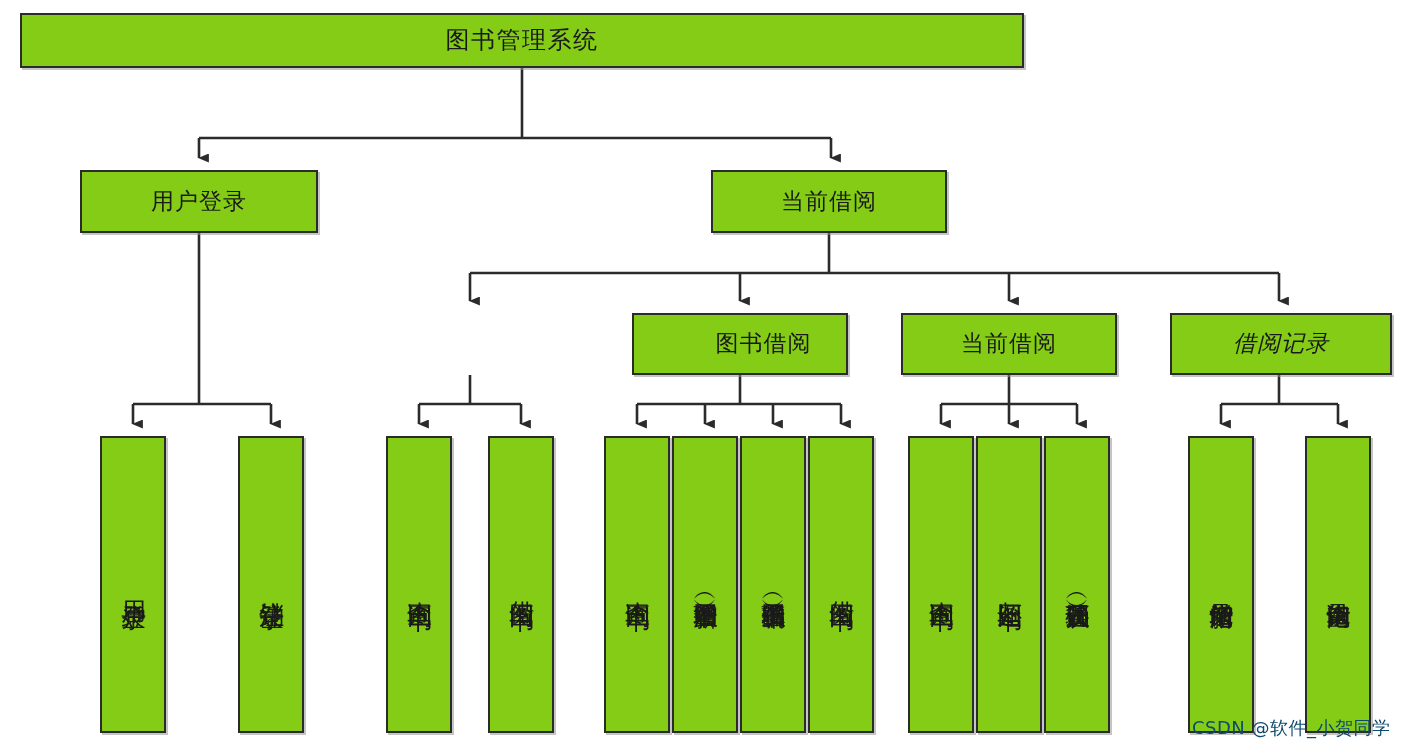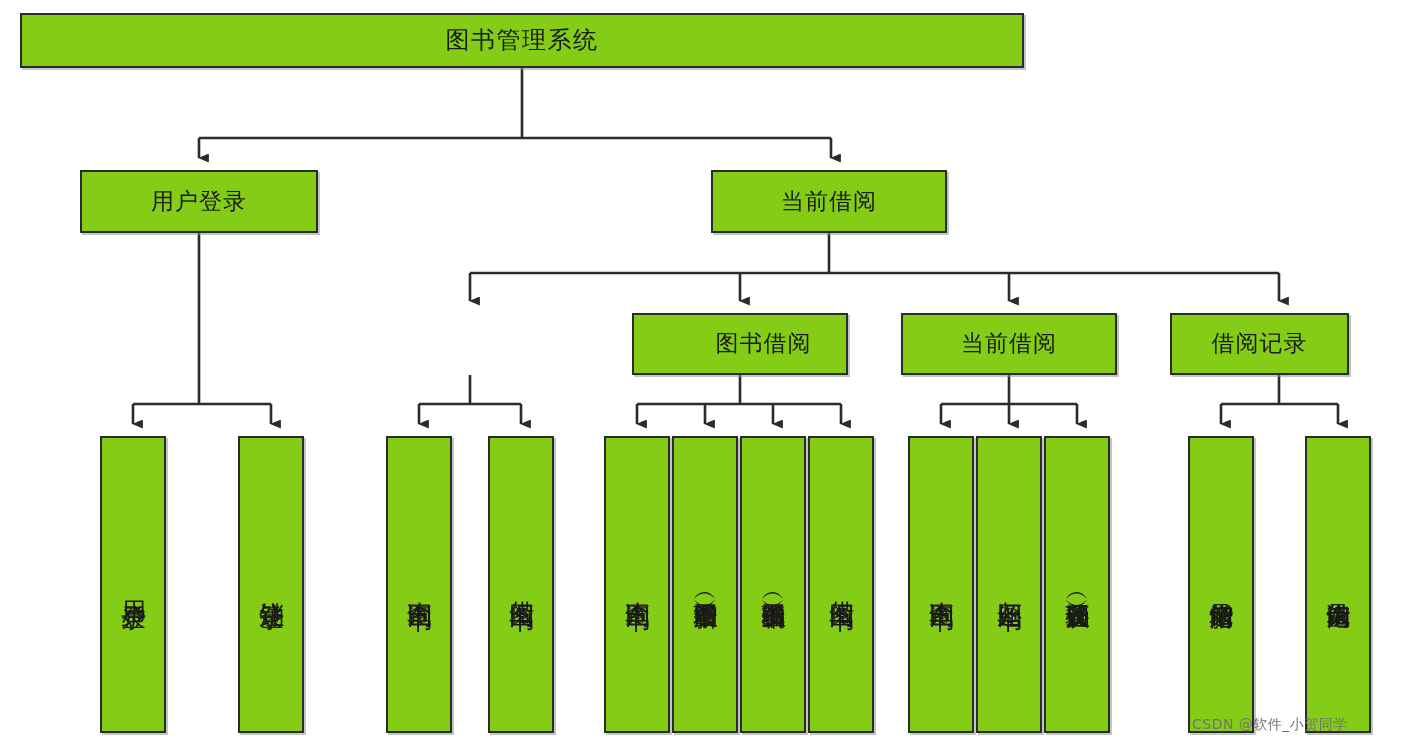--- a/index.html
+++ b/index.html
@@ -64,22 +64,22 @@
     line-height: 1.05;
     letter-spacing: 2px;
     white-space: nowrap;
   }
   .node.vert.tight .lbl {
     font-size: 24px;
     letter-spacing: 0px;
   }
   .watermark {
     position: absolute;
-    font-size: 14px;
-    color: #737373;
+    font-size: 18px;
+    color: #0c4a6e;
     white-space: nowrap;
     z-index: 3;
     letter-spacing: 0.5px;
   }
 </style>
 </head>
 <body>
 
 <div id="canvas">
 
@@ -144,21 +144,21 @@
   <div class="node horiz" style="left:711px; top:170px; width:236px; height:63px;">
     <span class="lbl">当前借阅</span>
   </div>
 
   <div class="node horiz" style="left:632px; top:313px; width:216px; height:62px;padding-left:47px;">
     <span class="lbl">图书借阅</span>
   </div>
   <div class="node horiz" style="left:901px; top:313px; width:216px; height:62px;">
     <span class="lbl">当前借阅</span>
   </div>
-  <div class="node horiz" style="left:1170px; top:313px; width:179px; height:62px;">
+  <div class="node horiz" style="left:1170px; top:313px; width:222px; height:62px;font-style:italic;">
     <span class="lbl">借阅记录</span>
   </div>
 
   <div class="node vert" style="left:100px; top:436px; width:66px; height:297px;">
     <span class="lbl">用户登录</span>
   </div>
   <div class="node vert" style="left:238px; top:436px; width:66px; height:297px;">
     <span class="lbl">注销登录</span>
   </div>
 

